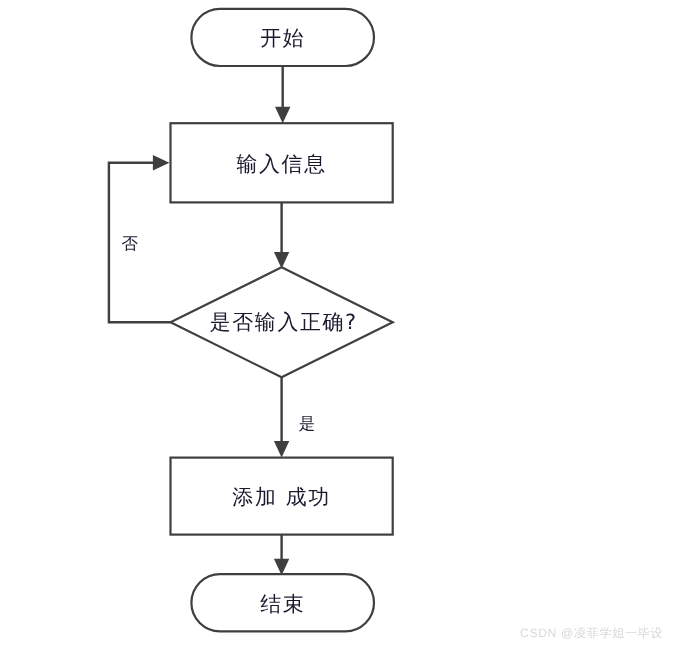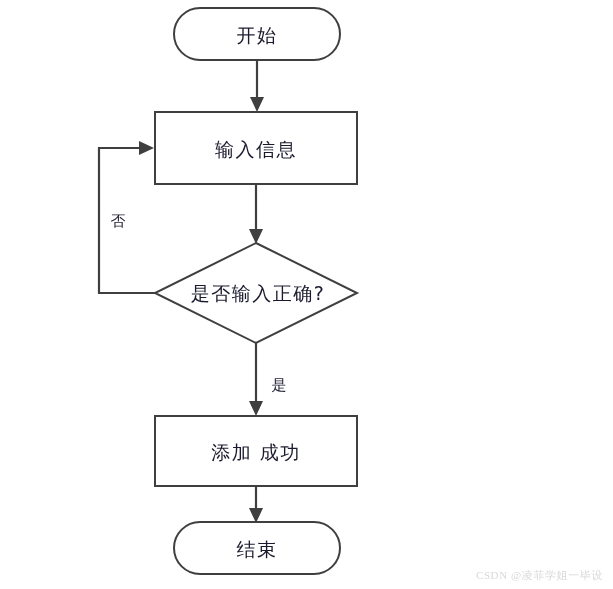--- a/index.html
+++ b/index.html
@@ -50,21 +50,21 @@
     fill: #1a1a2e;
     font-family: "DejaVu Sans", "Liberation Sans", sans-serif;
     font-size: 15px;
     text-anchor: middle;
     dominant-baseline: central;
   }
   .watermark {
     position: absolute;
     right: 10px;
     bottom: 6px;
-    font-family: Liberation Serif, serif;
+    font-family: Liberation Sans, sans-serif;
     font-size: 11px;
     color: #d8d8d8;
     letter-spacing: 0.6px;
     white-space: nowrap;
     user-select: none;
   }
 </style>
 </head>
 <body>
 

